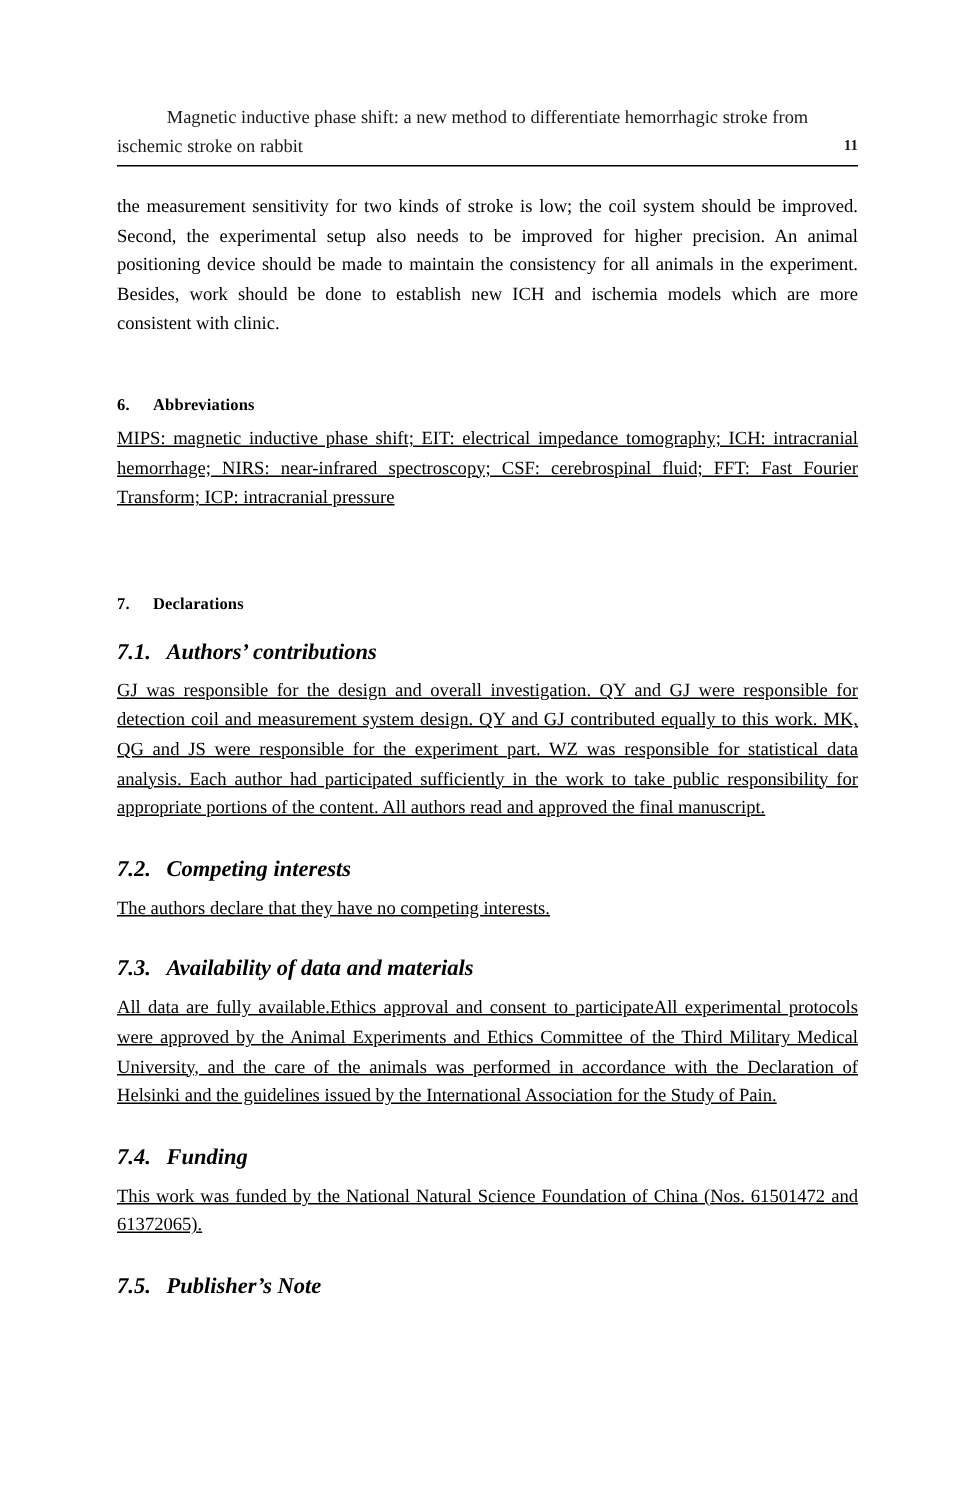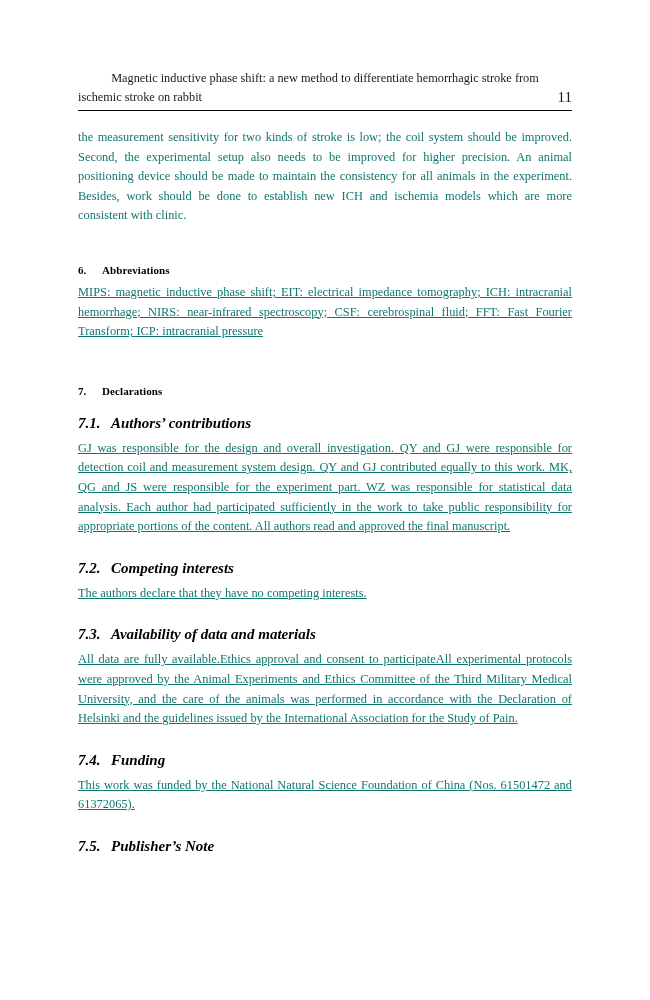--- a/index.html
+++ b/index.html
@@ -49,57 +49,58 @@
     height: 19px;
   }
   .runhead-line2 {
     display: block;
     text-align: left;
   }
   .runhead-pageno {
     position: absolute;
     right: 0;
     top: 0;
-    font-size: 15px;
+    font-size: 10px;
+    font-weight: bold;
   }
   .headrule {
     border-bottom: 1.6px solid #000000;
     margin-top: 3px;
     width: 100%;
   }
 
   
   p.body {
     font-size: 12.4px;
     line-height: 19.6px;
     text-align: justify;
     text-justify: inter-word;
     margin: 0;
     hyphens: none;
-    color: #0f766e;
+    color: #000000;
   }
   p.first-para {
     margin-top: 17px;
   }
   p.after-head {
     margin-top: 7px;
     text-decoration: underline;
   }
 
   
   h2.section {
     font-size: 11px;
     font-weight: bold;
     margin: 0;
     padding: 0;
     color: #000000;
     letter-spacing: 0.1px;
   }
   .sec-wrap-6 { margin-top: 38px; }
-  .sec-wrap-7 { margin-top: 43px; }
+  .sec-wrap-7 { margin-top: 55px; }
 
   h2.section .num {
     display: inline-block;
     min-width: 24px;
   }
 
   h3.subsection {
     font-size: 15px;
     font-weight: bold;
     font-style: italic;

